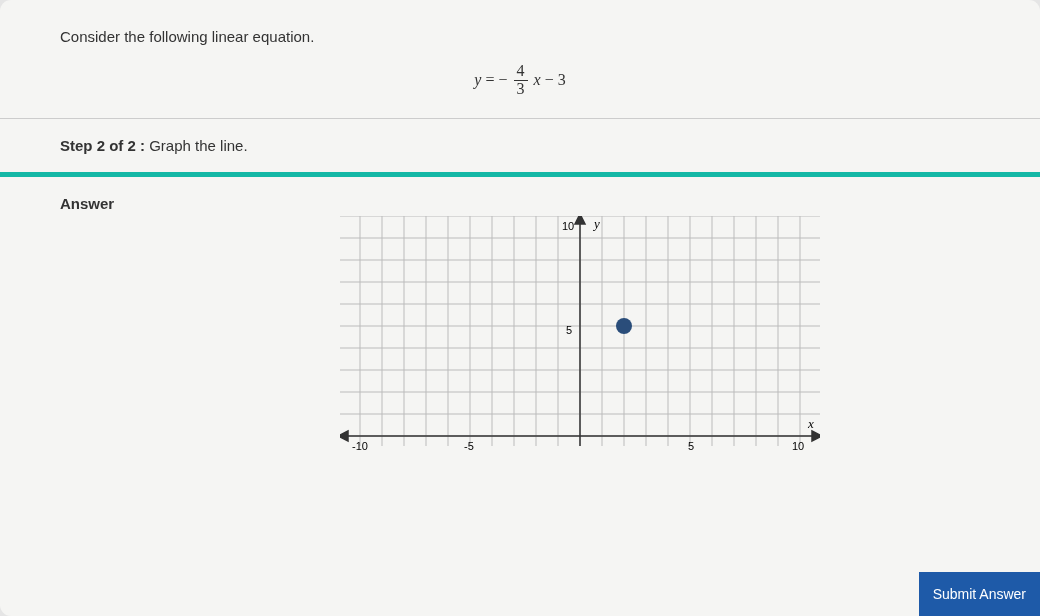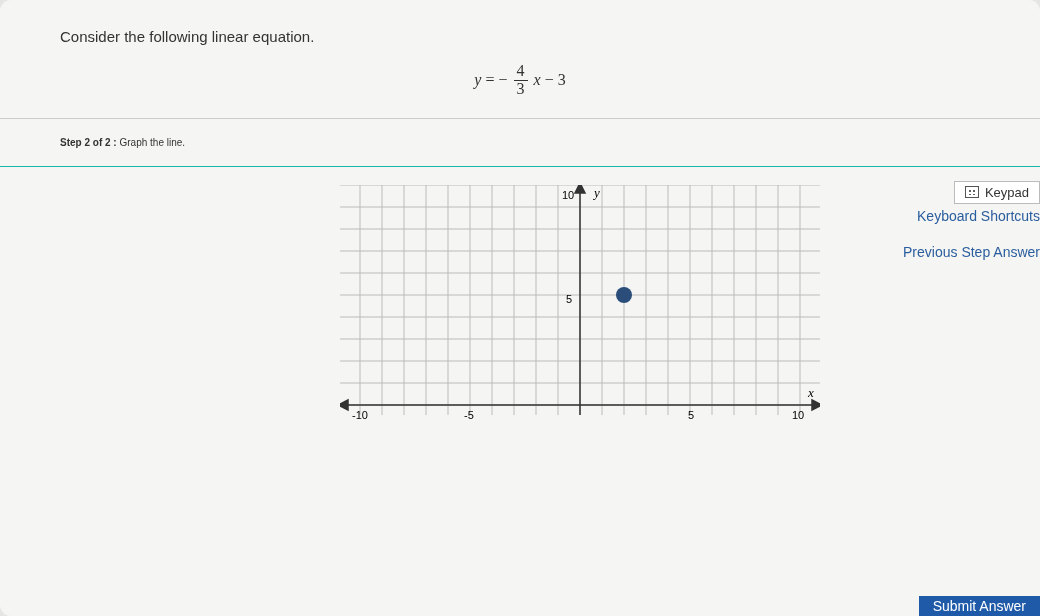--- a/index.html
+++ b/index.html
@@ -42,22 +42,22 @@
     align-items: center;
     font-style: normal;
     line-height: 1.05;
     position: relative;
     margin: 0 2px;
   }
   .frac .num { border-bottom: 1px solid #333; padding: 0 3px; }
   .frac .den { padding: 0 3px; }
   .step-block {
     padding: 18px 83px 18px 60px;
-    border-bottom: 1px solid #14b8a6;
-    font-size: 10px;
+    border-bottom: 5px solid #14b8a6;
+    font-size: 15px;
   }
   .step-label { font-weight: bold; }
   .answer-block {
     padding: 18px 0 0 60px;
     position: relative;
   }
   .answer-title { font-weight: bold; font-size: 15px; margin-bottom: 4px; }
   .right-tools {
     position: absolute;
     right: 0;
@@ -90,21 +90,21 @@
     position: relative;
   }
   svg.grid { display: block; }
   .submit-btn {
     position: absolute;
     right: 0;
     bottom: 0;
     background: #1e5aa8;
     color: #fff;
     border: none;
-    padding: 2px 14px;
+    padding: 14px 14px;
     font-size: 14px;
     cursor: pointer;
     text-align: center;
   }
   .keypad-icon {
     display: inline-block;
     width: 14px; height: 12px;
     border: 1px solid #555;
     position: relative;
   }
@@ -138,28 +138,21 @@
       </span>
     </div>
   </div>
 
   <div class="step-block">
     <span class="step-label">Step 2 of 2 :</span>
     <span>Graph the line.</span>
   </div>
 
   <div class="answer-block">
-    <div class="right-tools">
-      <div class="keypad-btn">
-        <span class="keypad-icon"></span>
-        <span>Keypad</span>
-      </div>
-      <div class="kb-short">Keyboard Shortcuts</div>
-      <div class="prev-step">Previous Step Answer</div>
-    </div>
+    <div class="answer-title">Answer</div>
   </div>
 
 
   <div class="graph-wrap">
     <svg class="grid" width="480" height="240" viewBox="0 0 480 240">
       <g stroke="#bbb" stroke-width="1">
         <line x1="0" y1="0" x2="480" y2="0"></line>
           <line x1="0" y1="22" x2="480" y2="22"></line>
         <line x1="0" y1="44" x2="480" y2="44"></line>
           <line x1="0" y1="66" x2="480" y2="66"></line>

